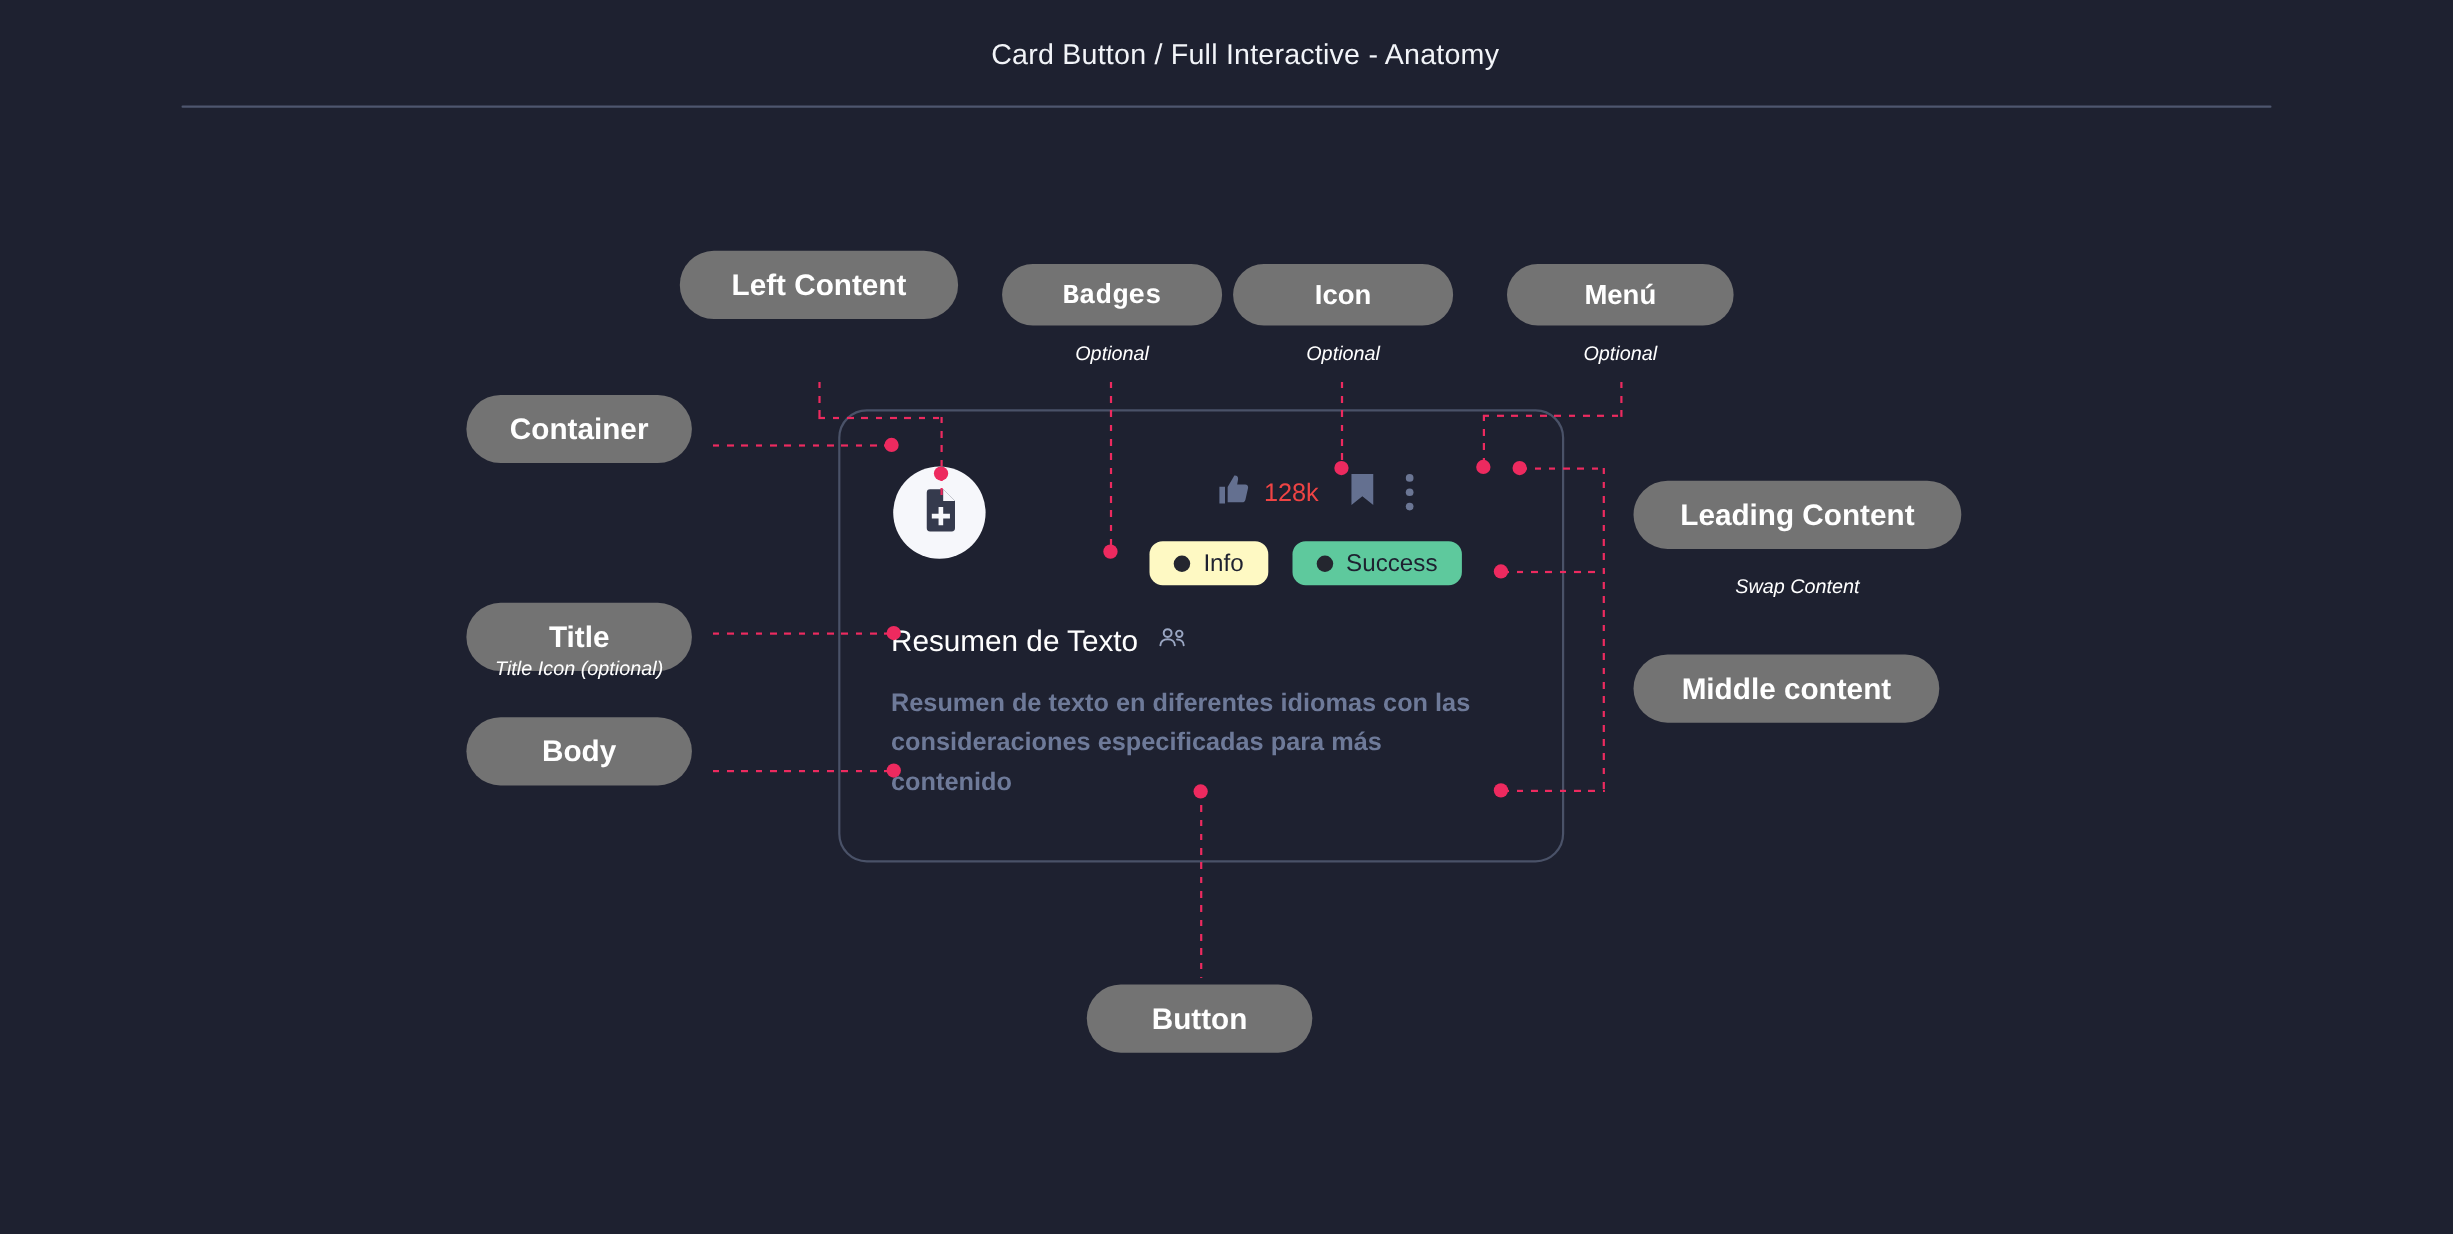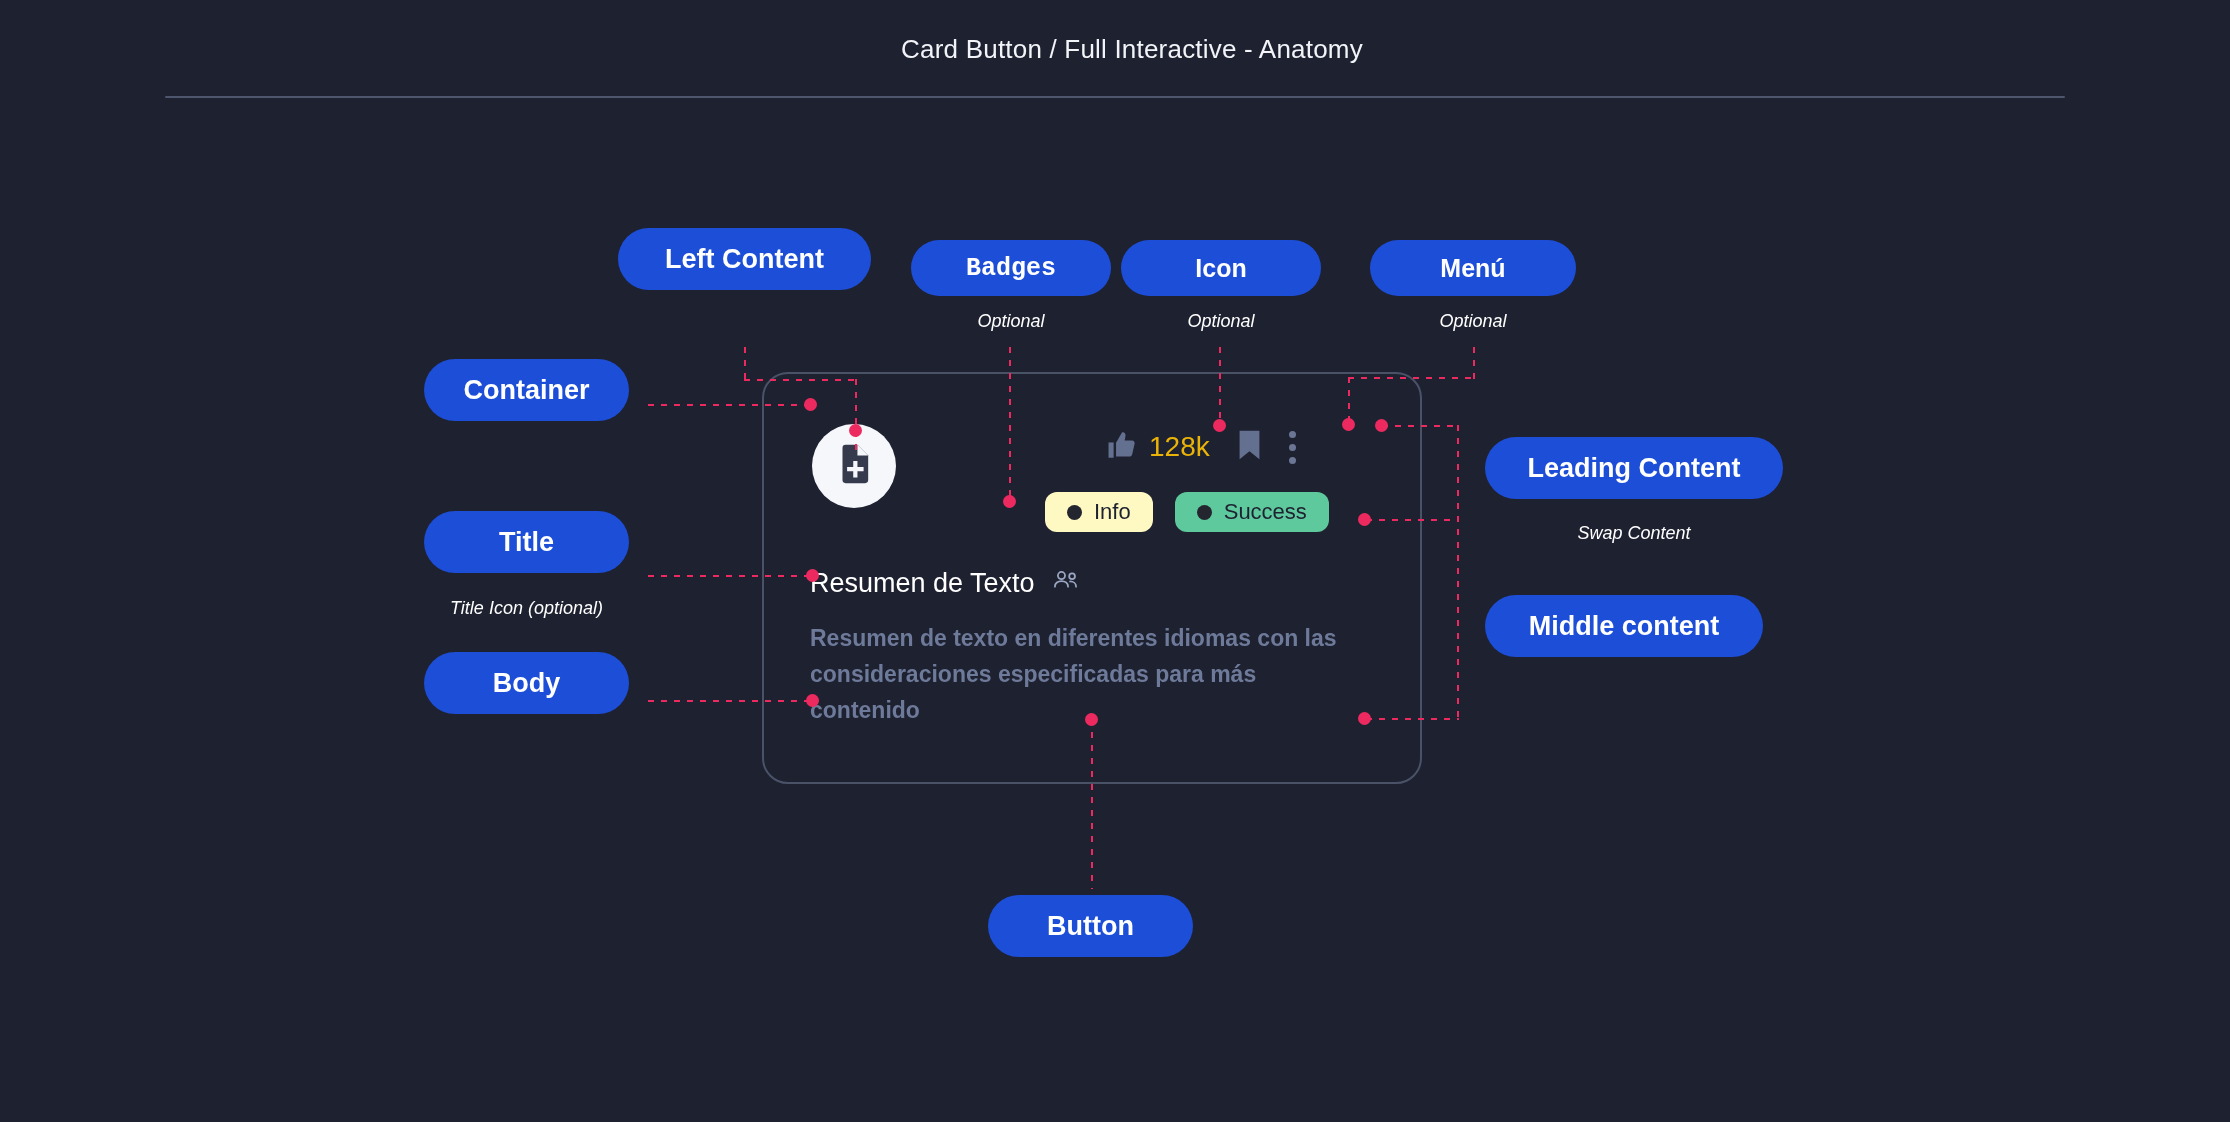--- a/index.html
+++ b/index.html
@@ -28,21 +28,21 @@
   #header-divider {
     position: absolute; left: 165px; top: 96px;
     width: 1900px; height: 2px;
     background: #4e566e;
     border-radius: 2px;
   }
 
   
   .pill {
     position: absolute;
-    background: #1d4ed8;
+    background: #737373;
     color: #ffffff;
     border-radius: 999px;
     display: flex; align-items: center; justify-content: center;
     font-weight: 700;
     white-space: nowrap;
     line-height: 1;
   }
   .pill.lg { font-size: 27px; height: 62px; }
   .pill.md { font-size: 25px; height: 56px; }
 
@@ -91,21 +91,21 @@
     border-radius: 50%;
     background: #f6f7fb;
     display: flex; align-items: center; justify-content: center;
   }
 
   #action-row {
     position: absolute; left: 1105px; top: 428px;
     display: flex; align-items: center; gap: 26px;
   }
   .like-group { display: flex; align-items: center; gap: 10px; }
-  .count { color: #eab308; font-size: 28px; }
+  .count { color: #ef4444; font-size: 23px; }
   .dots-v { display: flex; flex-direction: column; gap: 6px; align-items: center; }
   .dots-v i { width: 7px; height: 7px; border-radius: 50%; background: #6b7694; display:block; }
 
   #badge-row {
     position: absolute; left: 1045px; top: 492px;
     display: flex; gap: 22px; align-items: center;
   }
   .badge {
     display: flex; align-items: center; gap: 12px;
     height: 40px; padding: 0 22px;
@@ -204,21 +204,21 @@
   <div class="sub" style="left:911px;top:310px;width:200px;">Optional</div>
 
   <div class="pill md" style="left:1121px;top:240px;width:200px;">Icon</div>
   <div class="sub" style="left:1121px;top:310px;width:200px;">Optional</div>
 
   <div class="pill md" style="left:1370px;top:240px;width:206px;">Menú</div>
   <div class="sub" style="left:1370px;top:310px;width:206px;">Optional</div>
 
   <div class="pill lg" style="left:424px;top:359px;width:205px;">Container</div>
 
-  <div class="pill lg" style="left:424px;top:511px;width:205px;">Title</div>
+  <div class="pill lg" style="left:424px;top:548px;width:205px;">Title</div>
   <div class="sub" style="left:424px;top:597px;width:205px;">Title Icon (optional)</div>
 
   <div class="pill lg" style="left:424px;top:652px;width:205px;">Body</div>
 
   <div class="pill lg" style="left:1485px;top:437px;width:298px;">Leading Content</div>
   <div class="sub" style="left:1485px;top:522px;width:298px;">Swap Content</div>
 
   <div class="pill lg" style="left:1485px;top:595px;width:278px;">Middle content</div>
 
   <div class="pill lg" style="left:988px;top:895px;width:205px;">Button</div>

